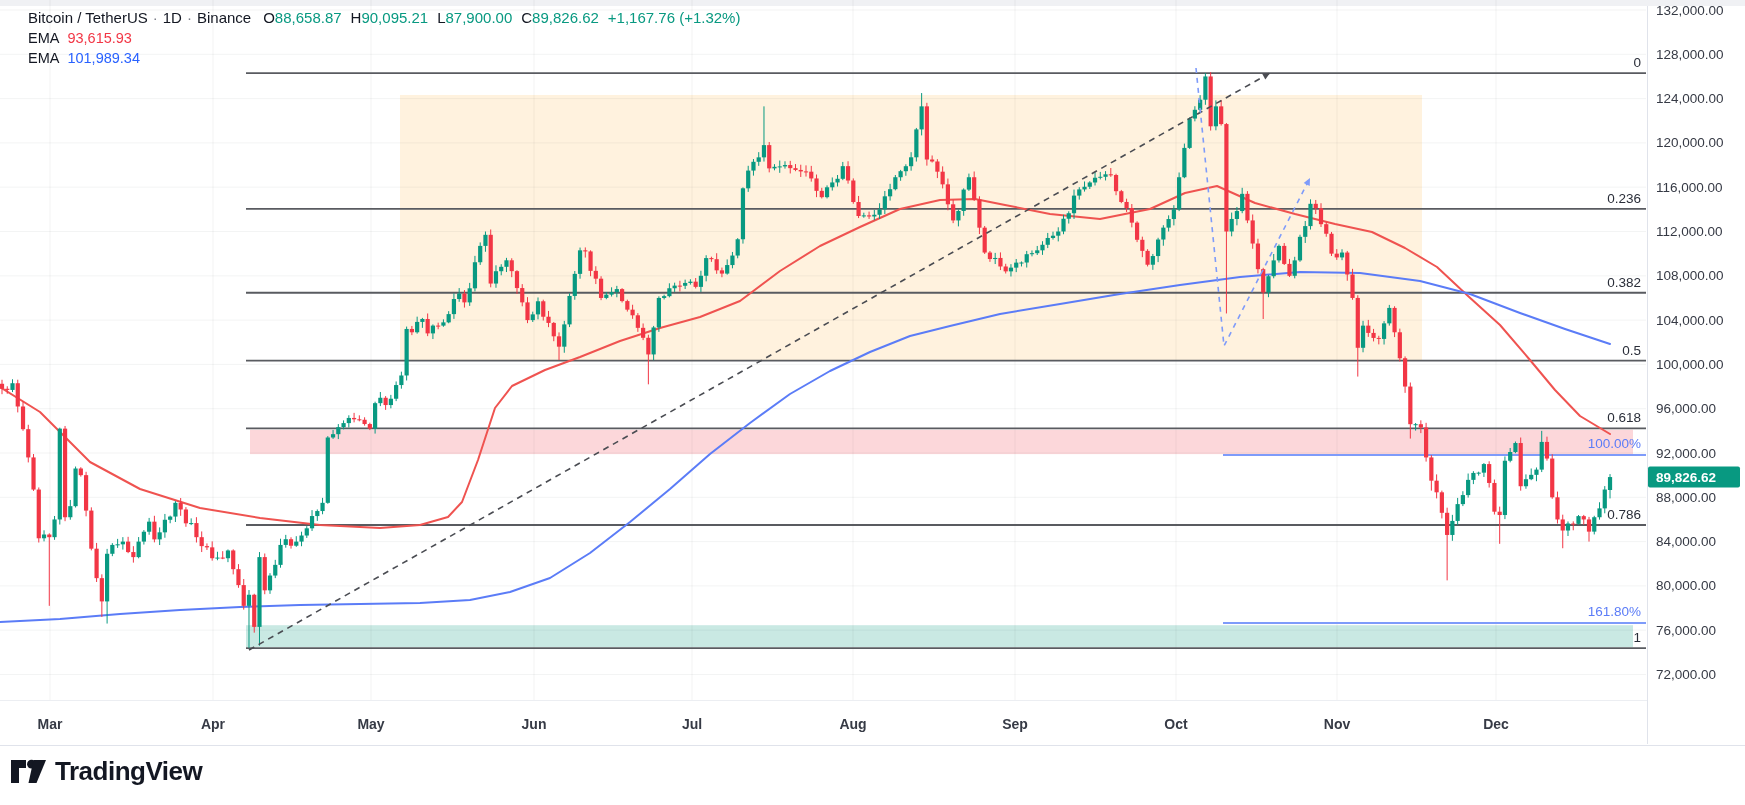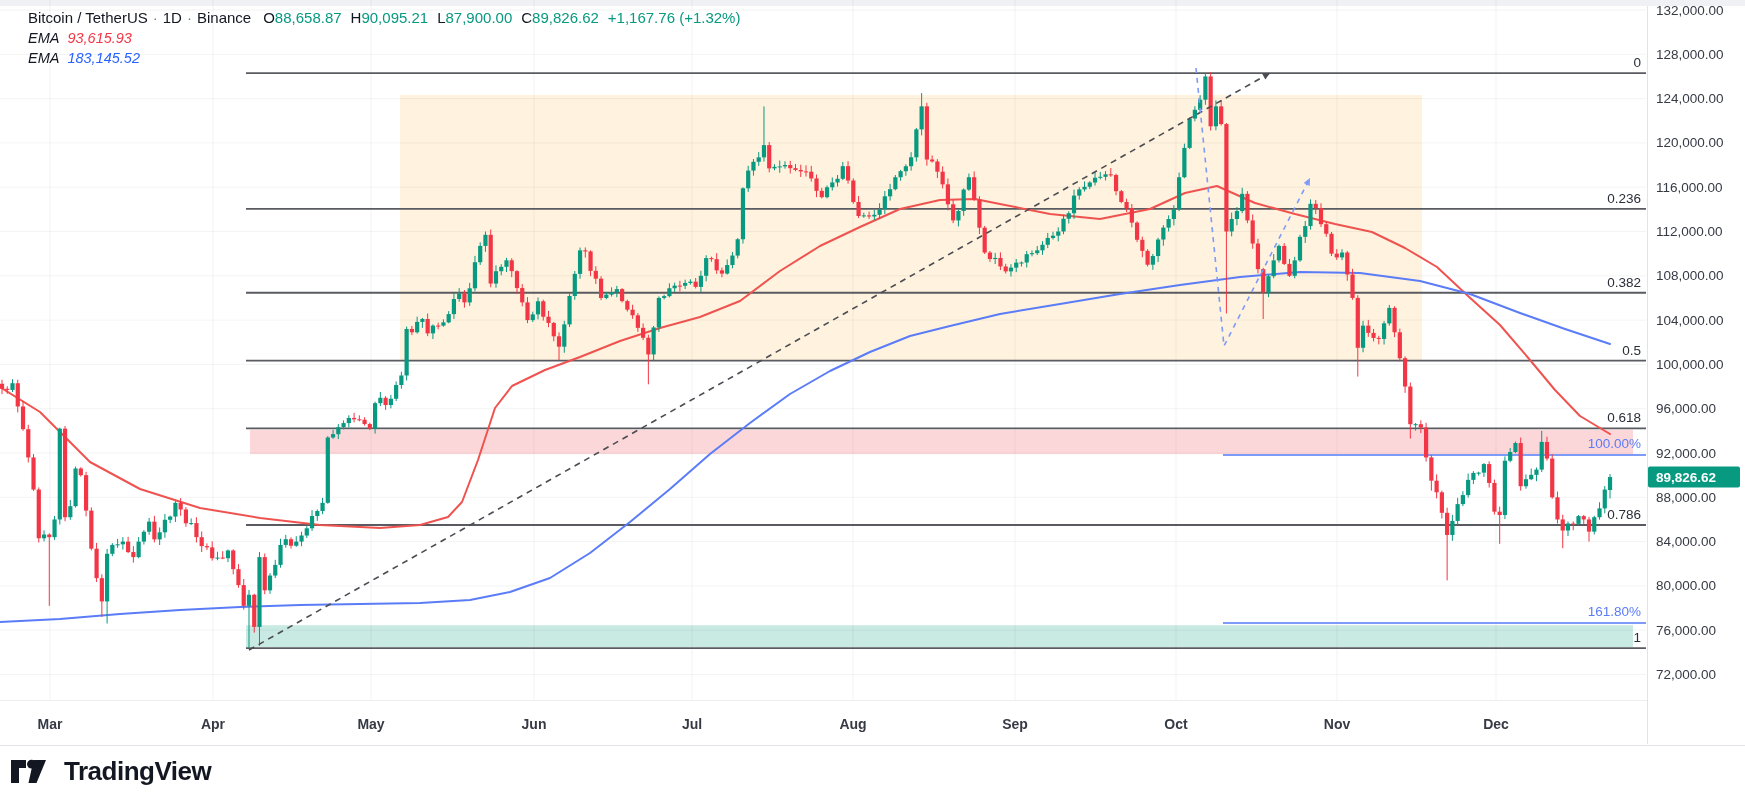--- a/index.html
+++ b/index.html
@@ -9,25 +9,25 @@
   .panel{position:absolute;left:0;top:6px;width:1745px;height:739px;background:#fff;border-bottom:1px solid #e0e3eb;}
   svg.chart{position:absolute;left:0;top:0;}
   .legend{position:absolute;left:28px;top:8px;z-index:5;color:#131722;}
   .legend .row1{font-size:15px;font-weight:500;height:20px;line-height:20px;white-space:nowrap;}
   .legend .row1 .sep{color:#787b86;margin:0 5px;}
   .legend .ohlc{margin-left:12px;}
   .legend .ohlc .pair{margin-right:9px;}
   .legend .ohlc .k{color:#131722;}
   .legend .ohlc .v{color:#089981;}
   .legend .chg{color:#089981;}
-  .legend .emarow{font-size:14.5px;font-weight:400;height:19px;line-height:19px;margin-top:1px;white-space:nowrap;font-style:italic;}
+  .legend .emarow{font-size:14.5px;font-weight:400;height:19px;line-height:19px;margin-top:1px;white-space:nowrap;}
   .legend .emarow .lbl{color:#131722;margin-right:8px;}
   .legend .emarow .val-fast{color:#f23645;}
   .legend .emarow .val-slow{color:#2962ff;}
-  .logo-row{position:absolute;left:10px;top:756px;display:flex;align-items:center;gap:18px;cursor:pointer;}
+  .logo-row{position:absolute;left:10px;top:756px;display:flex;align-items:center;gap:9px;cursor:pointer;}
   .logo-row .logo-text{font-size:26px;font-weight:700;color:#131722;letter-spacing:-0.5px;}
 </style>
 </head>
 <body>
 
 <div class="app">
   <div class="topstrip"></div>
   <div class="panel"></div>
 
   <svg id="chartsvg" class="chart" width="1745" height="805">
@@ -755,21 +755,21 @@
     </svg>
 
   <div class="legend">
     <div class="row1">
       <span>Bitcoin / TetherUS</span><span class="sep">·</span><span>1D</span><span class="sep">·</span><span>Binance</span><span class="ohlc"><span class="pair"><span class="k">O</span><span class="v">88,658.87</span></span><span class="pair"><span class="k">H</span><span class="v">90,095.21</span></span><span class="pair"><span class="k">L</span><span class="v">87,900.00</span></span><span class="pair"><span class="k">C</span><span class="v">89,826.62</span></span><span class="chg">+1,167.76 (+1.32%)</span></span>
     </div>
     <div class="emarow">
       <span class="lbl">EMA</span><span class="val-fast">93,615.93</span>
     </div>
     <div class="emarow">
-      <span class="lbl">EMA</span><span class="val-slow">183,145.52</span>
+      <span class="lbl">EMA</span><span class="val-slow">101,989.34</span>
     </div>
   </div>
 
   <div class="logo-row">
     <svg width="36" height="30" viewBox="0 0 36 30">
       <path d="M1 3 H16 V11 H9 V26 H1 Z" fill="#131722"></path>
       <circle cx="21.5" cy="7.2" r="4.4" fill="#131722"></circle>
       <path d="M22.5 3 H35 L25.5 26 H17.5 Z" fill="#131722" transform="translate(1,0)"></path>
     </svg>
     <span class="logo-text">TradingView</span>

